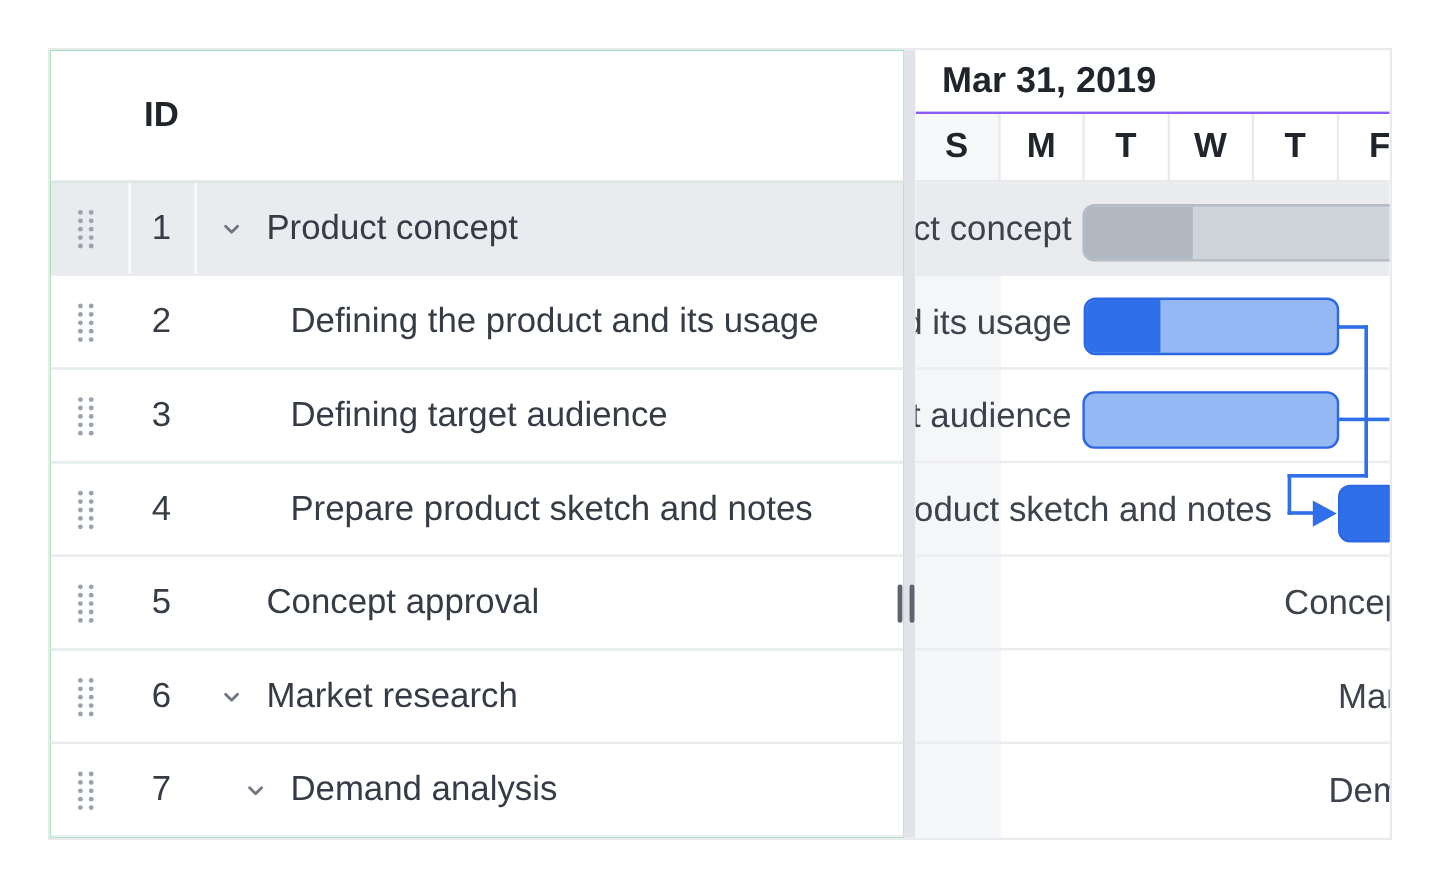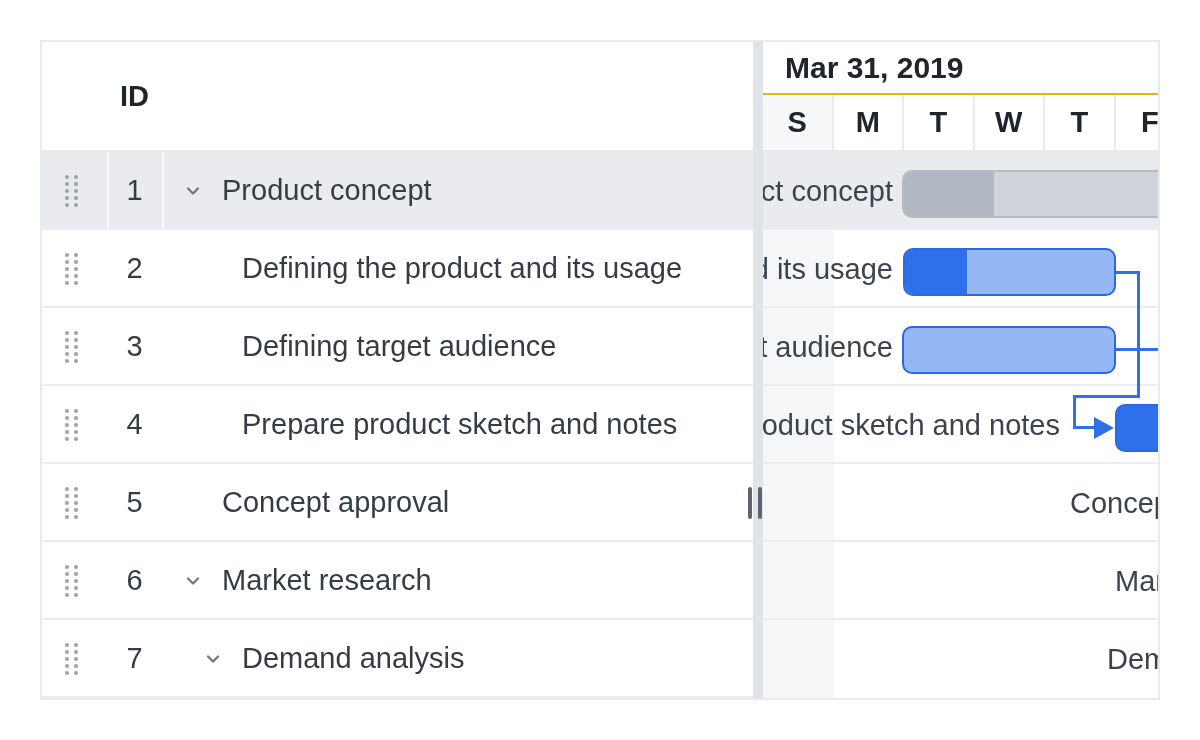--- a/index.html
+++ b/index.html
@@ -36,21 +36,21 @@
   .indent1 .chev { left:161px; } .indent1 .namecell { left:200px; }
 
   
   #splitter { position:absolute; left:711px; top:0; width:10px; height:656px; background:#e0e3e7; cursor:col-resize; }
   .grip-bar { position:absolute; top:445px; width:4px; height:32px; background:#5e656f; border-radius:2.5px; }
   #grip-bar-l { left:706px; } #grip-bar-r { left:716px; }
 
   
   #timeline { position:absolute; left:721px; top:0; width:395px; height:656px; background:#fff; overflow:hidden; }
   #month-row { position:absolute; left:0; top:0; width:395px; height:53px; background:#fff;
-               border-bottom:2px solid #eab308; }
+               border-bottom:2px solid #8b5cf6; }
   #month-label { position:absolute; left:22px; top:0; height:51px; line-height:51px;
                  font-weight:bold; font-size:30px; color:#20252c; white-space:nowrap; }
   #day-row { position:absolute; left:0; top:53px; width:395px; height:57px; background:#fff;
              border-bottom:2px solid #e7e9eb; }
   .day-cell { position:absolute; top:0; width:70.5px; height:55px; line-height:55px;
               text-align:center; font-weight:bold; font-size:29px; color:#20252c;
               border-right:2px solid #e8eaec; background:#fff; }
   .day-cell.weekend { background:#f7f8fa; }
 
   #weekend-col { position:absolute; left:0; top:188px; width:70.5px; height:468px; background:#f5f6f8; }

